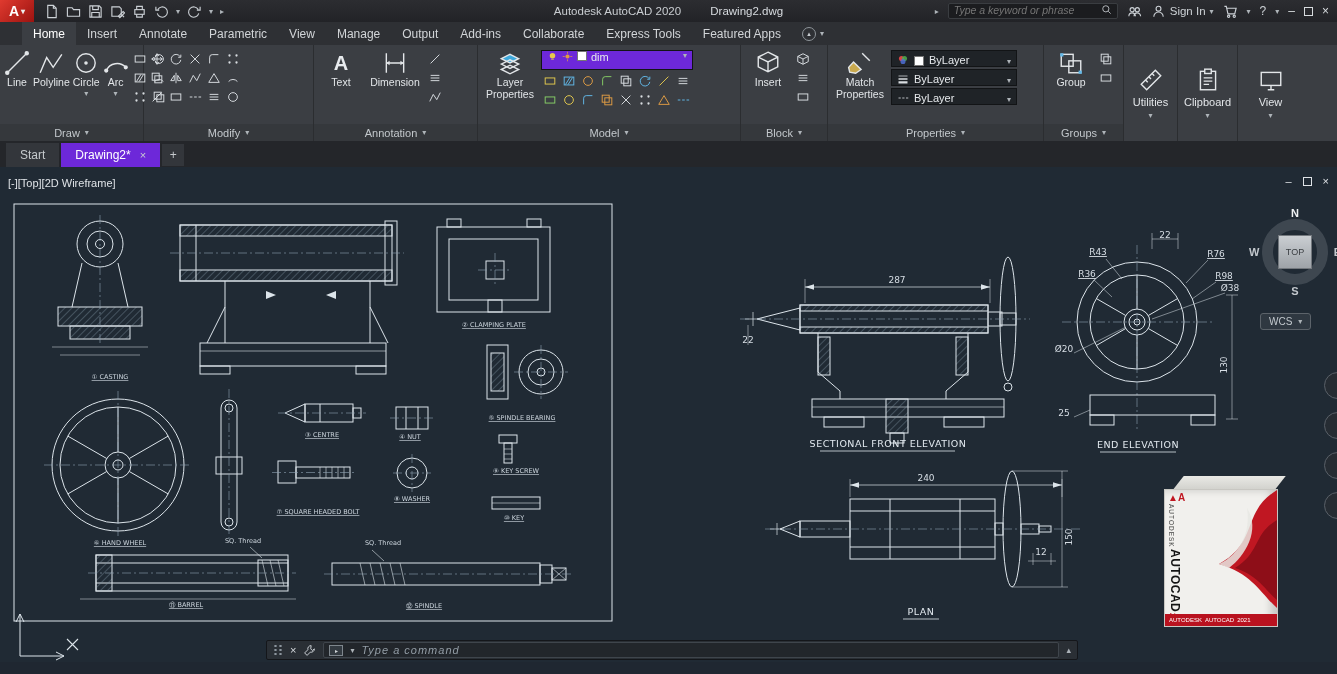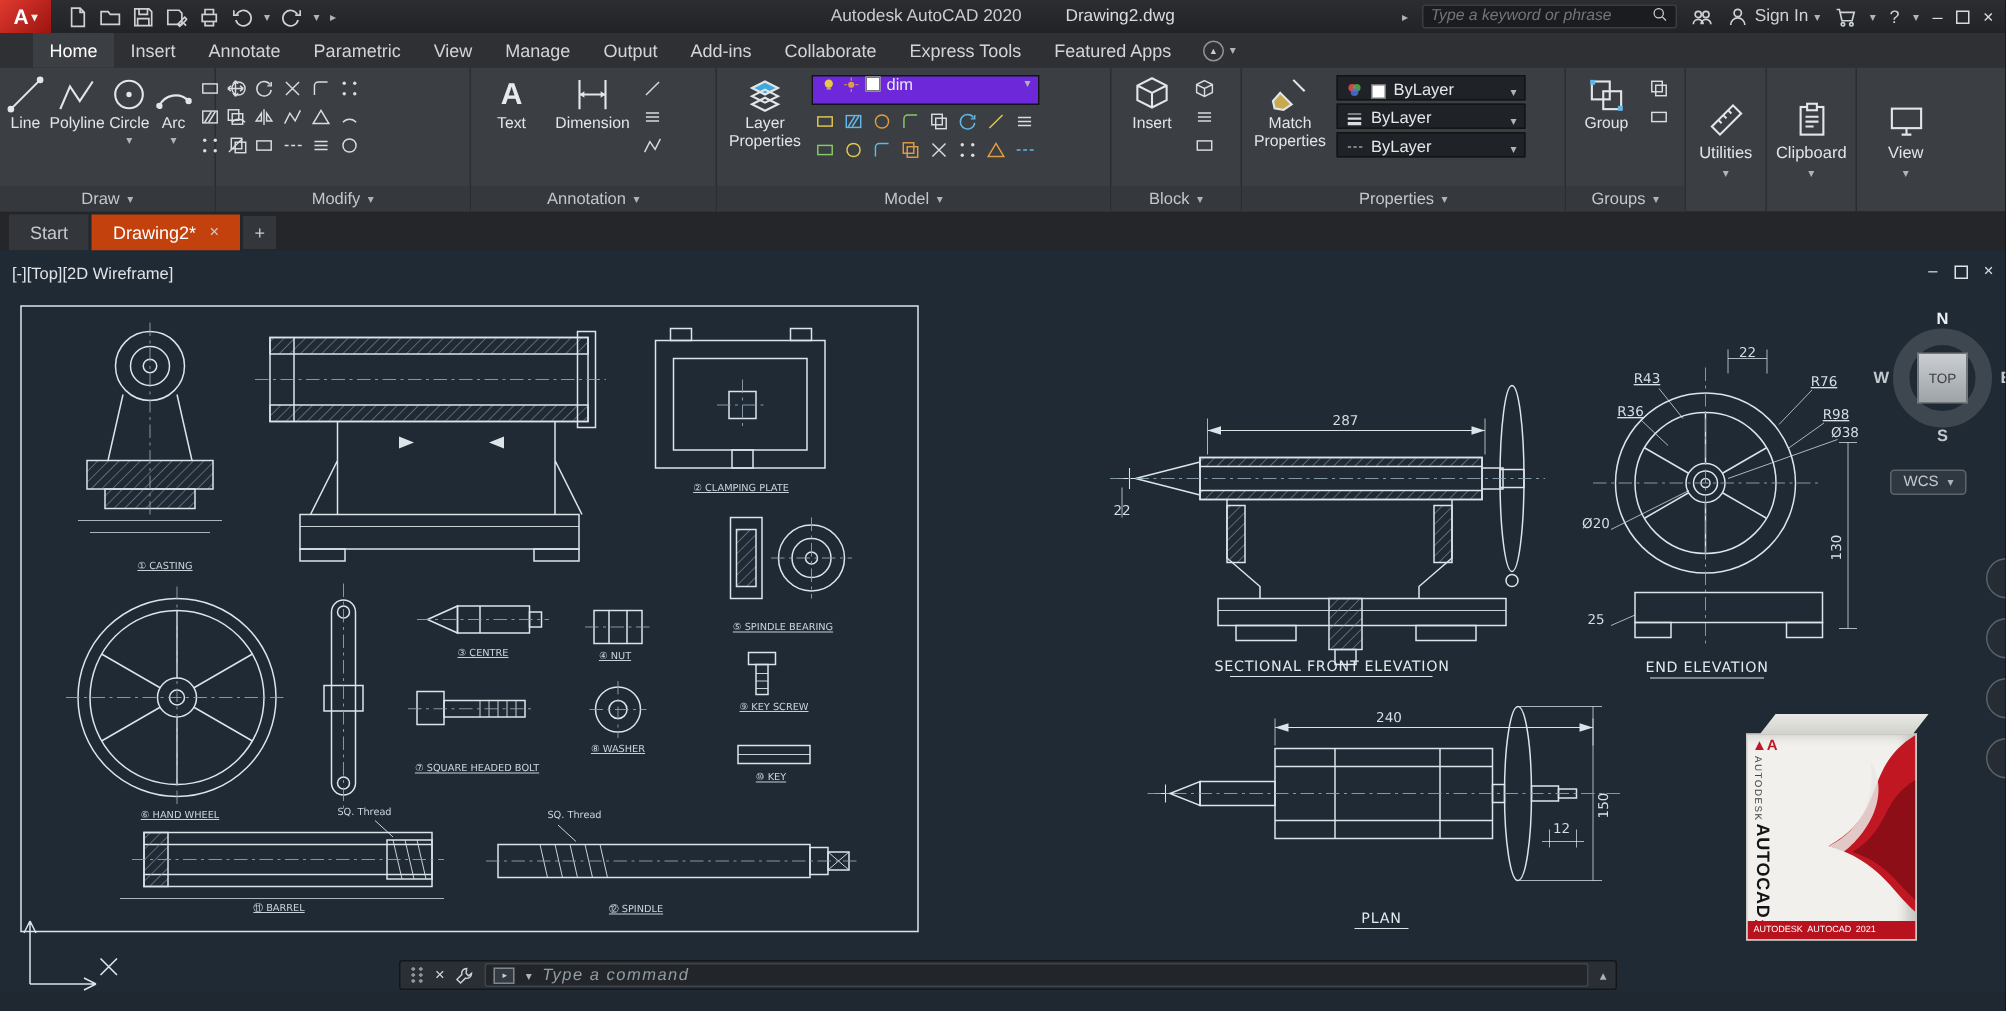--- a/index.html
+++ b/index.html
@@ -50,21 +50,21 @@
   .lrow { display:flex; gap:2px; }
   .chip { width:10px; height:10px; background:#fff; border:1px solid #777; }
   .propfield { width:126px; height:17px; background:#1f2327; border:1px solid #121416; display:flex; align-items:flex-end; gap:5px; padding:0 5px; font-size:11px; color:#e6e9ec; }
   .propfield .car, .layerfield .car { margin-left:auto; }
   .tallbtn { flex:1; display:flex; flex-direction:column; align-items:center; justify-content:center; gap:3px; font-size:11px; color:#e2e5e8; }
 
   
   .filetabs { height:26px; background:#24262a; display:flex; align-items:flex-end; padding-left:6px; gap:2px; font-size:12px; }
   .ftab { height:24px; padding:0 14px; display:flex; align-items:center; gap:9px; }
   .ftab.startt { background:#33363b; color:#c6cacd; }
-  .ftab.active { background:#c2410c; color:#fff; }
+  .ftab.active { background:#6d28d9; color:#fff; }
   .ftab .x { font-size:11px; color:#c9cdd1; }
   .ftab-add { width:22px; height:22px; background:#33363b; color:#c6cacd; display:flex; align-items:center; justify-content:center; margin-bottom:1px; }
 
   
   .canvas { position:relative; height:495px; background:#202a34; }
   .cad { position:absolute; inset:0; }
   .cl { stroke:#8fa3b3; stroke-width:0.6; stroke-dasharray:9 3 2 3; }
   .vp-label { position:absolute; left:8px; top:10px; font-size:11px; color:#dfe3e7; }
   .vwin { position:absolute; right:8px; top:8px; display:flex; gap:11px; align-items:center; color:#dfe3e7; font-size:11px; }
 

